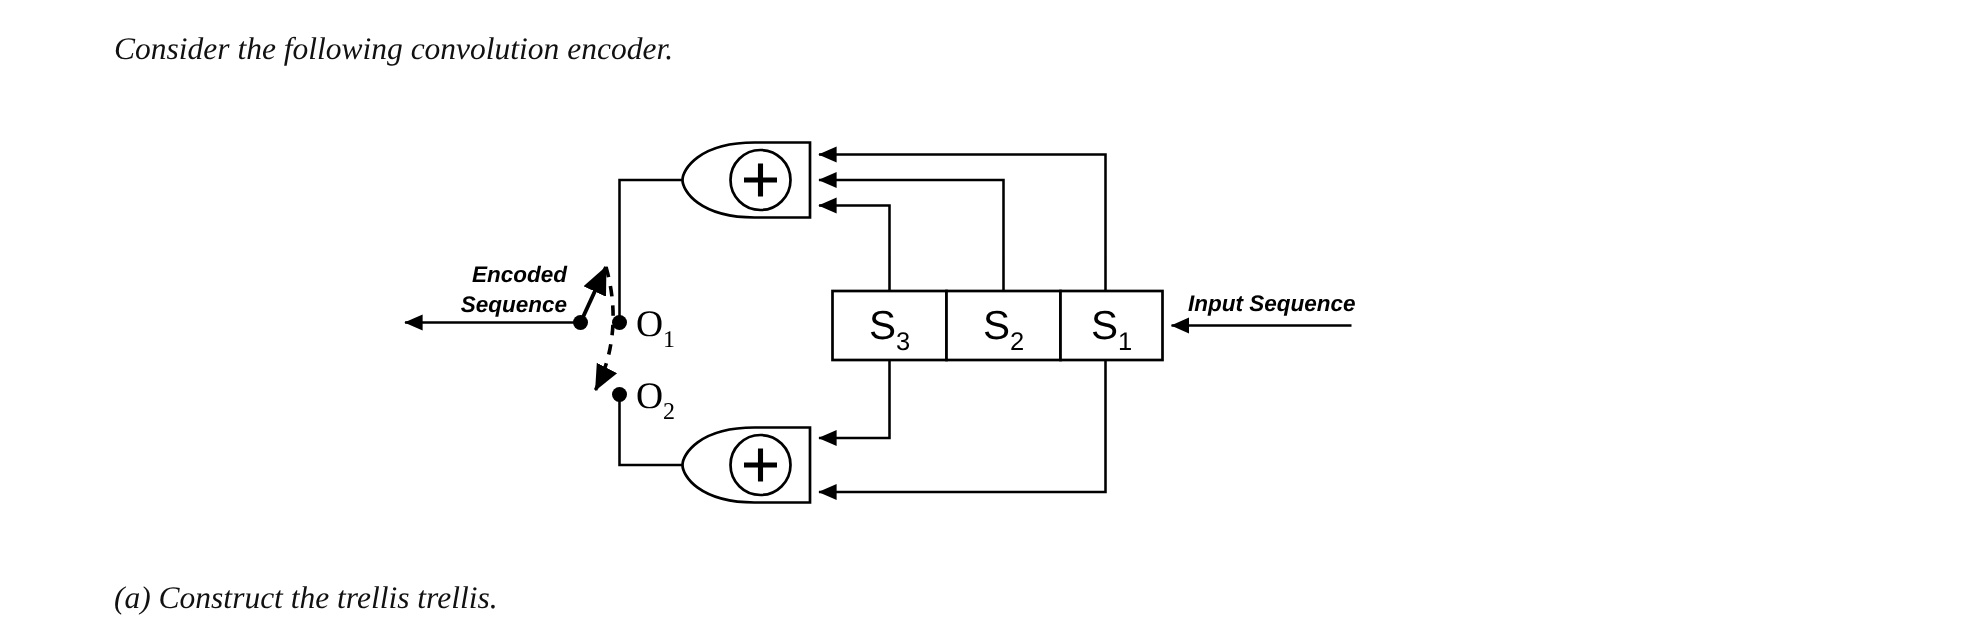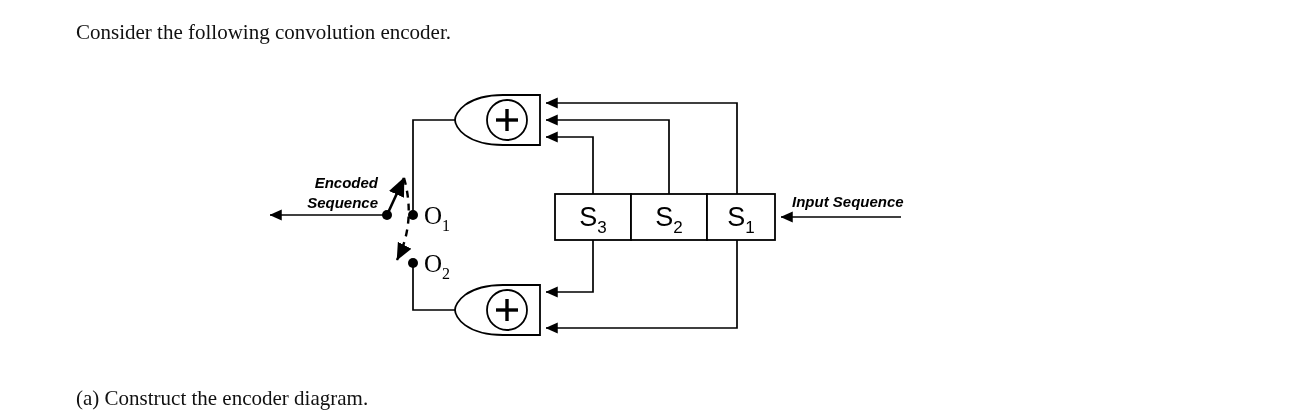--- a/index.html
+++ b/index.html
@@ -19,20 +19,21 @@
     position: absolute;
     inset: 0;
   }
   .prose {
     position: absolute;
     font-family: "Liberation Serif", serif;
     font-size: 21px;
     line-height: 1.2;
     color: #111111;
     white-space: nowrap;
+    font-style: italic;
   }
   #intro-text {
     left: 76px;
     top: 20px;
   }
   #question-text {
     left: 76px;
     top: 386px;
   }
   #encoder-figure {
@@ -183,15 +184,15 @@
       <text class="io-label right" x="378" y="128">Encoded</text>
       <text class="io-label right" x="378" y="148">Sequence</text>
 
       <path class="wire" d="M 901 157 L 781 157" marker-end="url(#arrowhead)"></path>
 
       <text class="io-label left" x="792" y="147">Input Sequence</text>
 
     </svg>
   </div>
 
-  <div class="prose" id="question-text">(a) Construct the encoder diagram.</div>
+  <div class="prose" id="question-text">(a) Construct the trellis trellis.</div>
 
 </div>
 
 </body></html>

